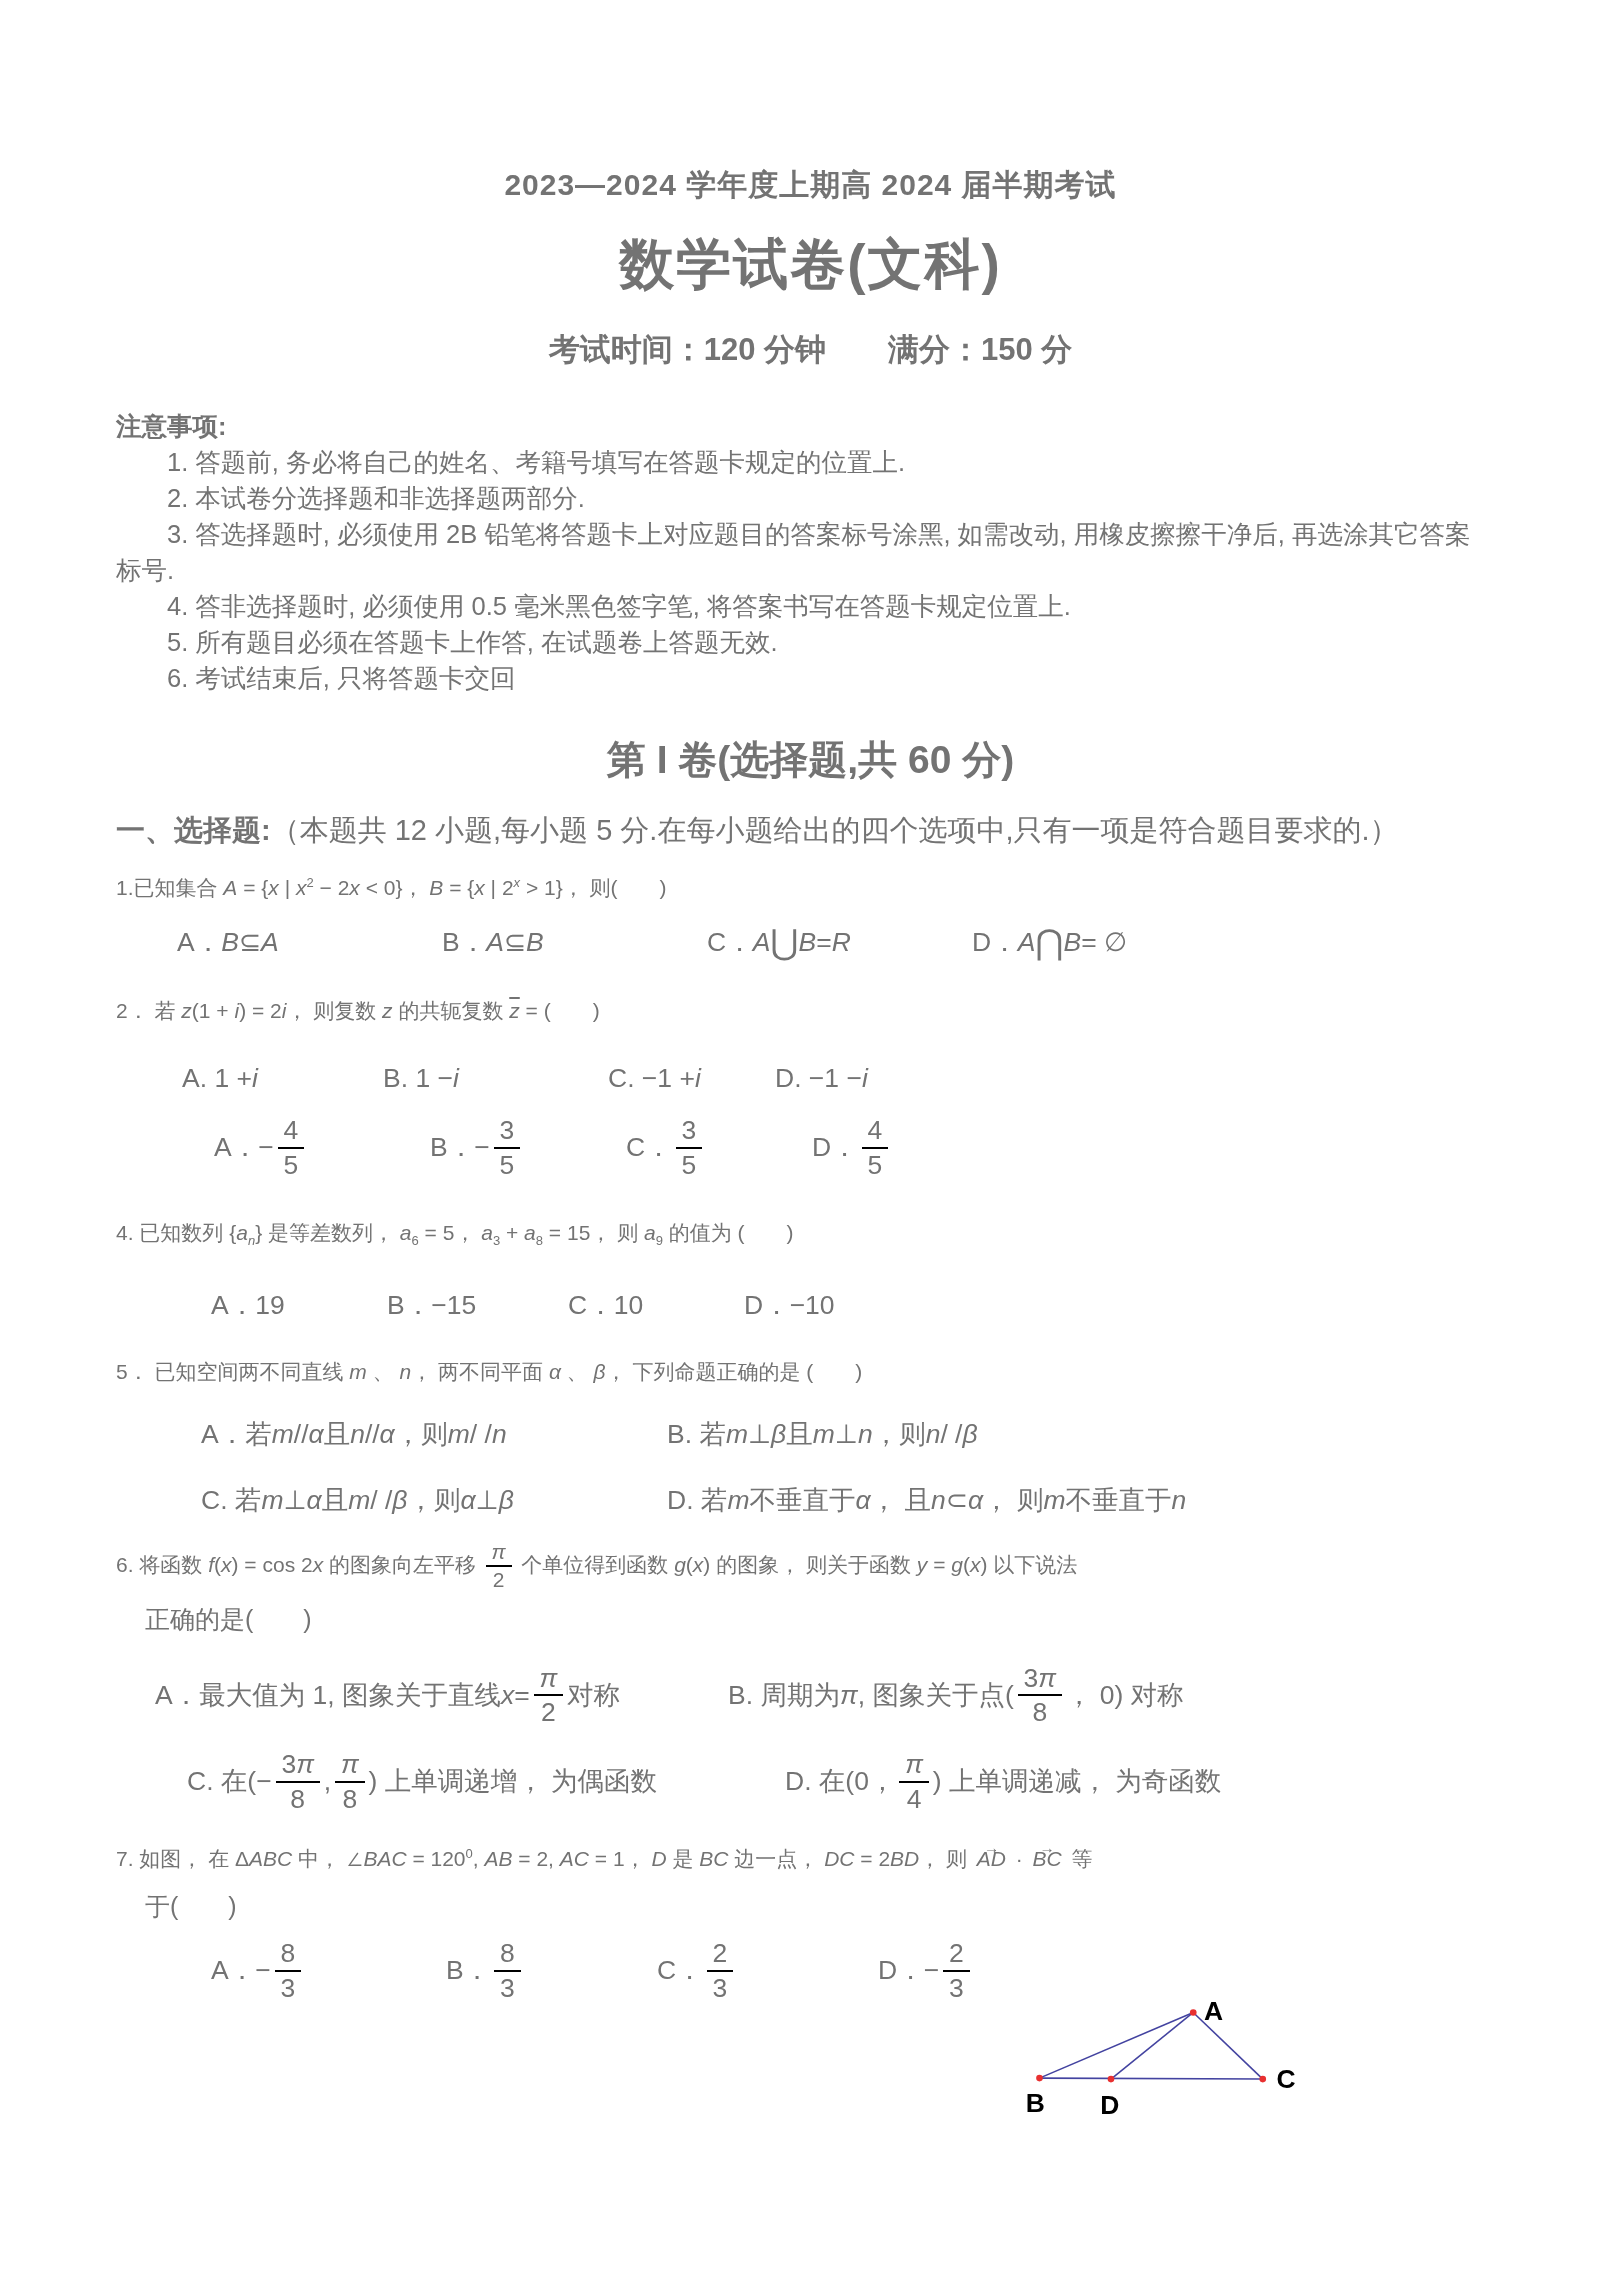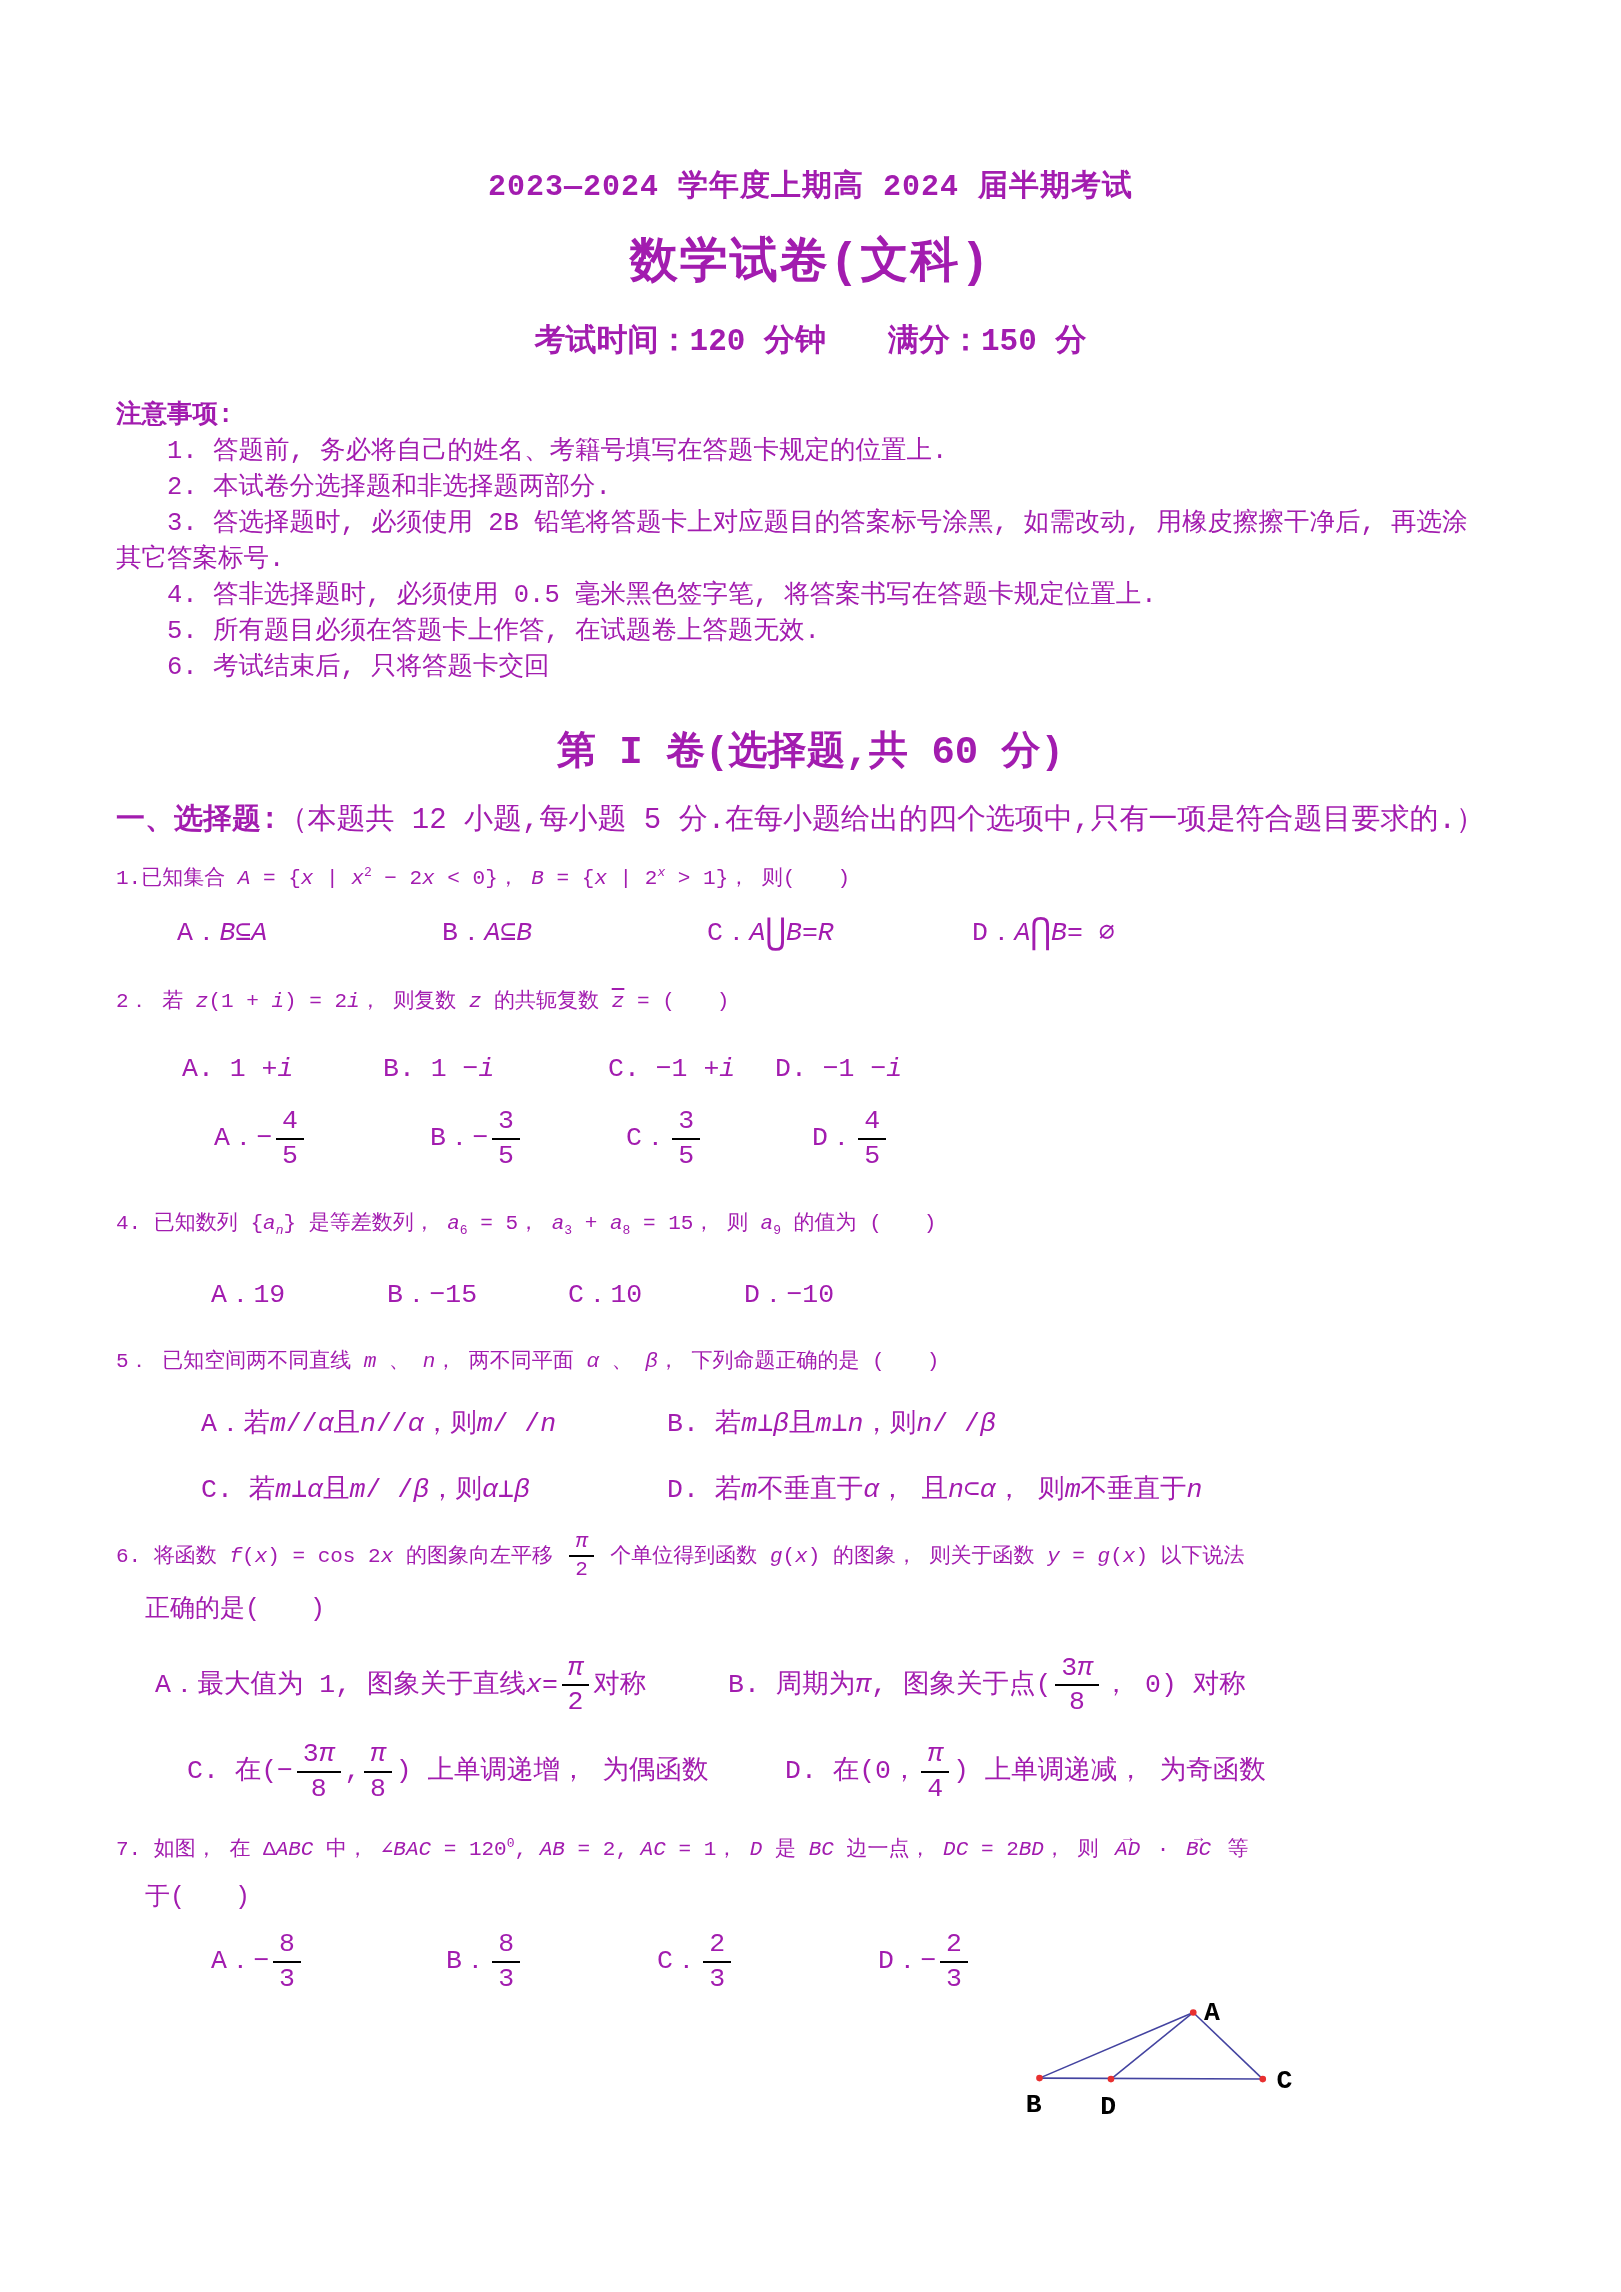--- a/index.html
+++ b/index.html
@@ -1,24 +1,24 @@
 <!DOCTYPE html>
 <html><head>
 <meta charset="utf-8">
 <style>
   html,body { margin:0; padding:0; background:#888; }
   .page {
     position:relative; width:1621px; height:2293px; margin:0 auto;
-    background:#ffffff; overflow:hidden; color:#a21caf;
-    font-family:Liberation Mono, monospace;
+    background:#ffffff; overflow:hidden; color:#737373;
+    font-family:Liberation Sans, sans-serif;
   }
   .inner { padding:165px 116px 0 116px; }
   .center { text-align:center; }
   .hdr { font-size:30px; font-weight:bold; letter-spacing:1px; }
-  .title { font-size:48px; font-weight:bold; margin-top:21.6px; letter-spacing:2px; }
+  .title { font-size:55px; font-weight:bold; margin-top:21.6px; letter-spacing:2px; }
   .subtitle { font-size:31px; font-weight:bold; margin-top:27.4px; }
   .notes { margin-top:37px; font-size:25.5px; line-height:36px; width:1372px; }
   .notes-title { font-weight:bold; }
   .note-item { text-indent:51px; }
   .sec1 { font-size:39px; font-weight:bold; margin-top:37px; }
   .dir { font-size:29px; margin-top:25.5px; line-height:37px; }
   .bd { font-weight:bold; }
   .qstem { font-size:21px; line-height:39px; }
   .qcont { font-size:25px; line-height:39px; margin-left:29px; }
   .optrow { display:flex; align-items:center; font-size:26.5px; line-height:39px; }

